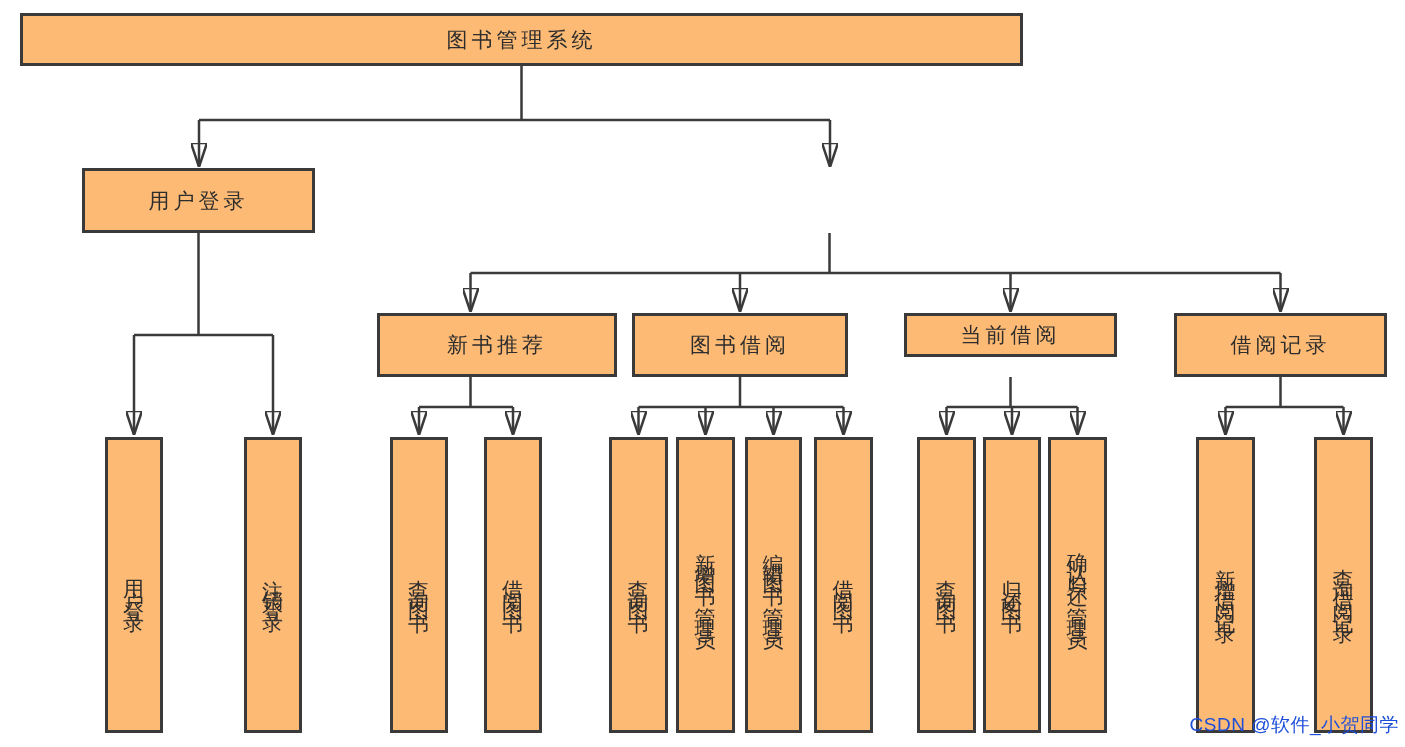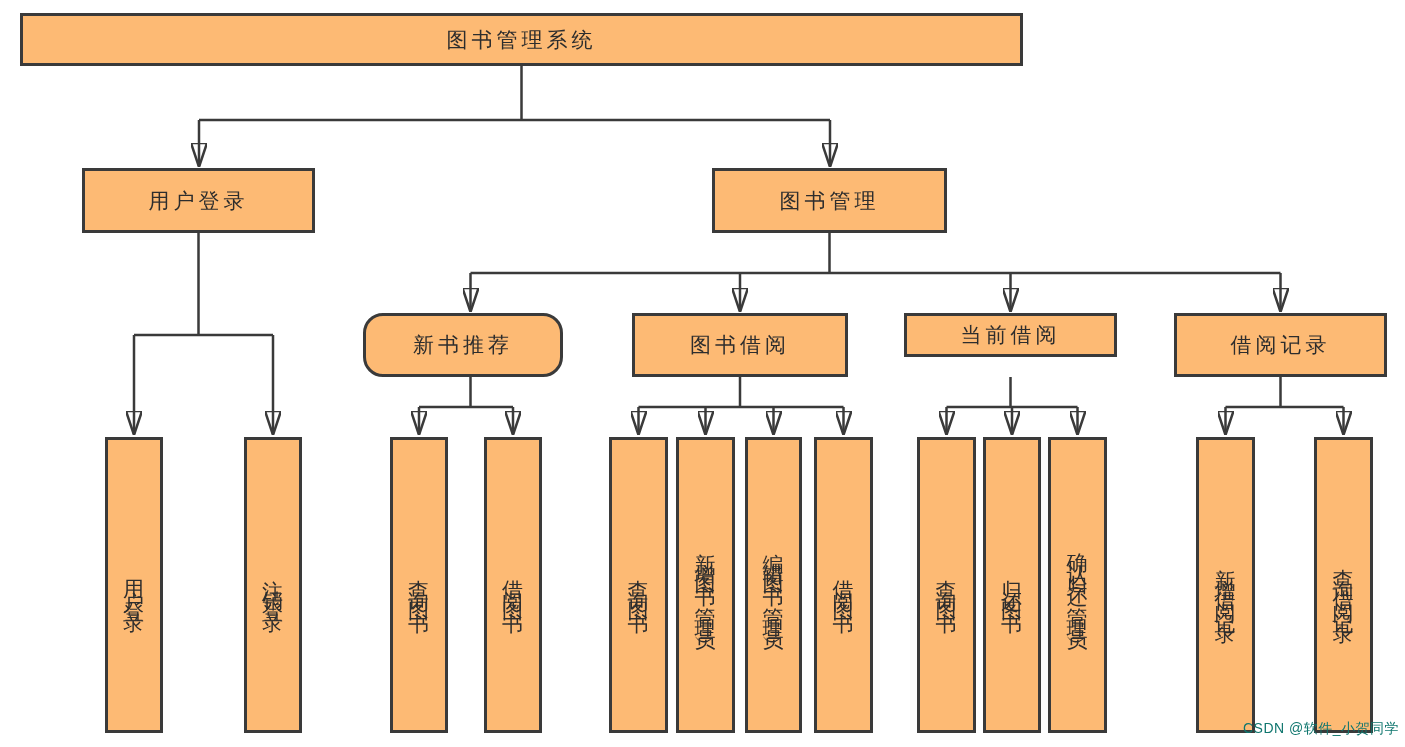--- a/index.html
+++ b/index.html
@@ -26,22 +26,22 @@
   .vnode span{
     writing-mode:vertical-rl;
     text-orientation:mixed;
     font-size:21px;
     letter-spacing:11px;
     line-height:1;
   }
   .watermark{
     position:absolute;
     right:6px;bottom:9px;
-    color:#0f766e;
-    font-size:14px;
+    color:#1d4ed8;
+    font-size:19px;
     letter-spacing:0.5px;
     white-space:nowrap;
   }
 </style>
 </head>
 <body>
 
 <div class="canvas">
 
   <svg class="wires" width="1405" height="747" viewBox="0 0 1405 747">
@@ -99,25 +99,22 @@
     </g>
   </svg>
 
   <div class="node hnode" style="left:20px;top:13px;width:1003px;height:53px;">
     <span>图书管理系统</span>
   </div>
 
   <div class="node hnode" style="left:82px;top:168px;width:233px;height:65px;">
     <span>用户登录</span>
   </div>
-  <div class="node hnode" style="left:712px;top:168px;width:235px;height:65px;">
-    <span>图书管理</span>
-  </div>
 
-  <div class="node hnode" style="left:363px;top:313px;width:200px;height:64px;border-radius:20px;">
+  <div class="node hnode" style="left:377px;top:313px;width:240px;height:64px;">
     <span>新书推荐</span>
   </div>
   <div class="node hnode" style="left:632px;top:313px;width:216px;height:64px;">
     <span>图书借阅</span>
   </div>
   <div class="node hnode" style="left:904px;top:313px;width:213px;height:44px;">
     <span>当前借阅</span>
   </div>
   <div class="node hnode" style="left:1174px;top:313px;width:213px;height:64px;">
     <span>借阅记录</span>

